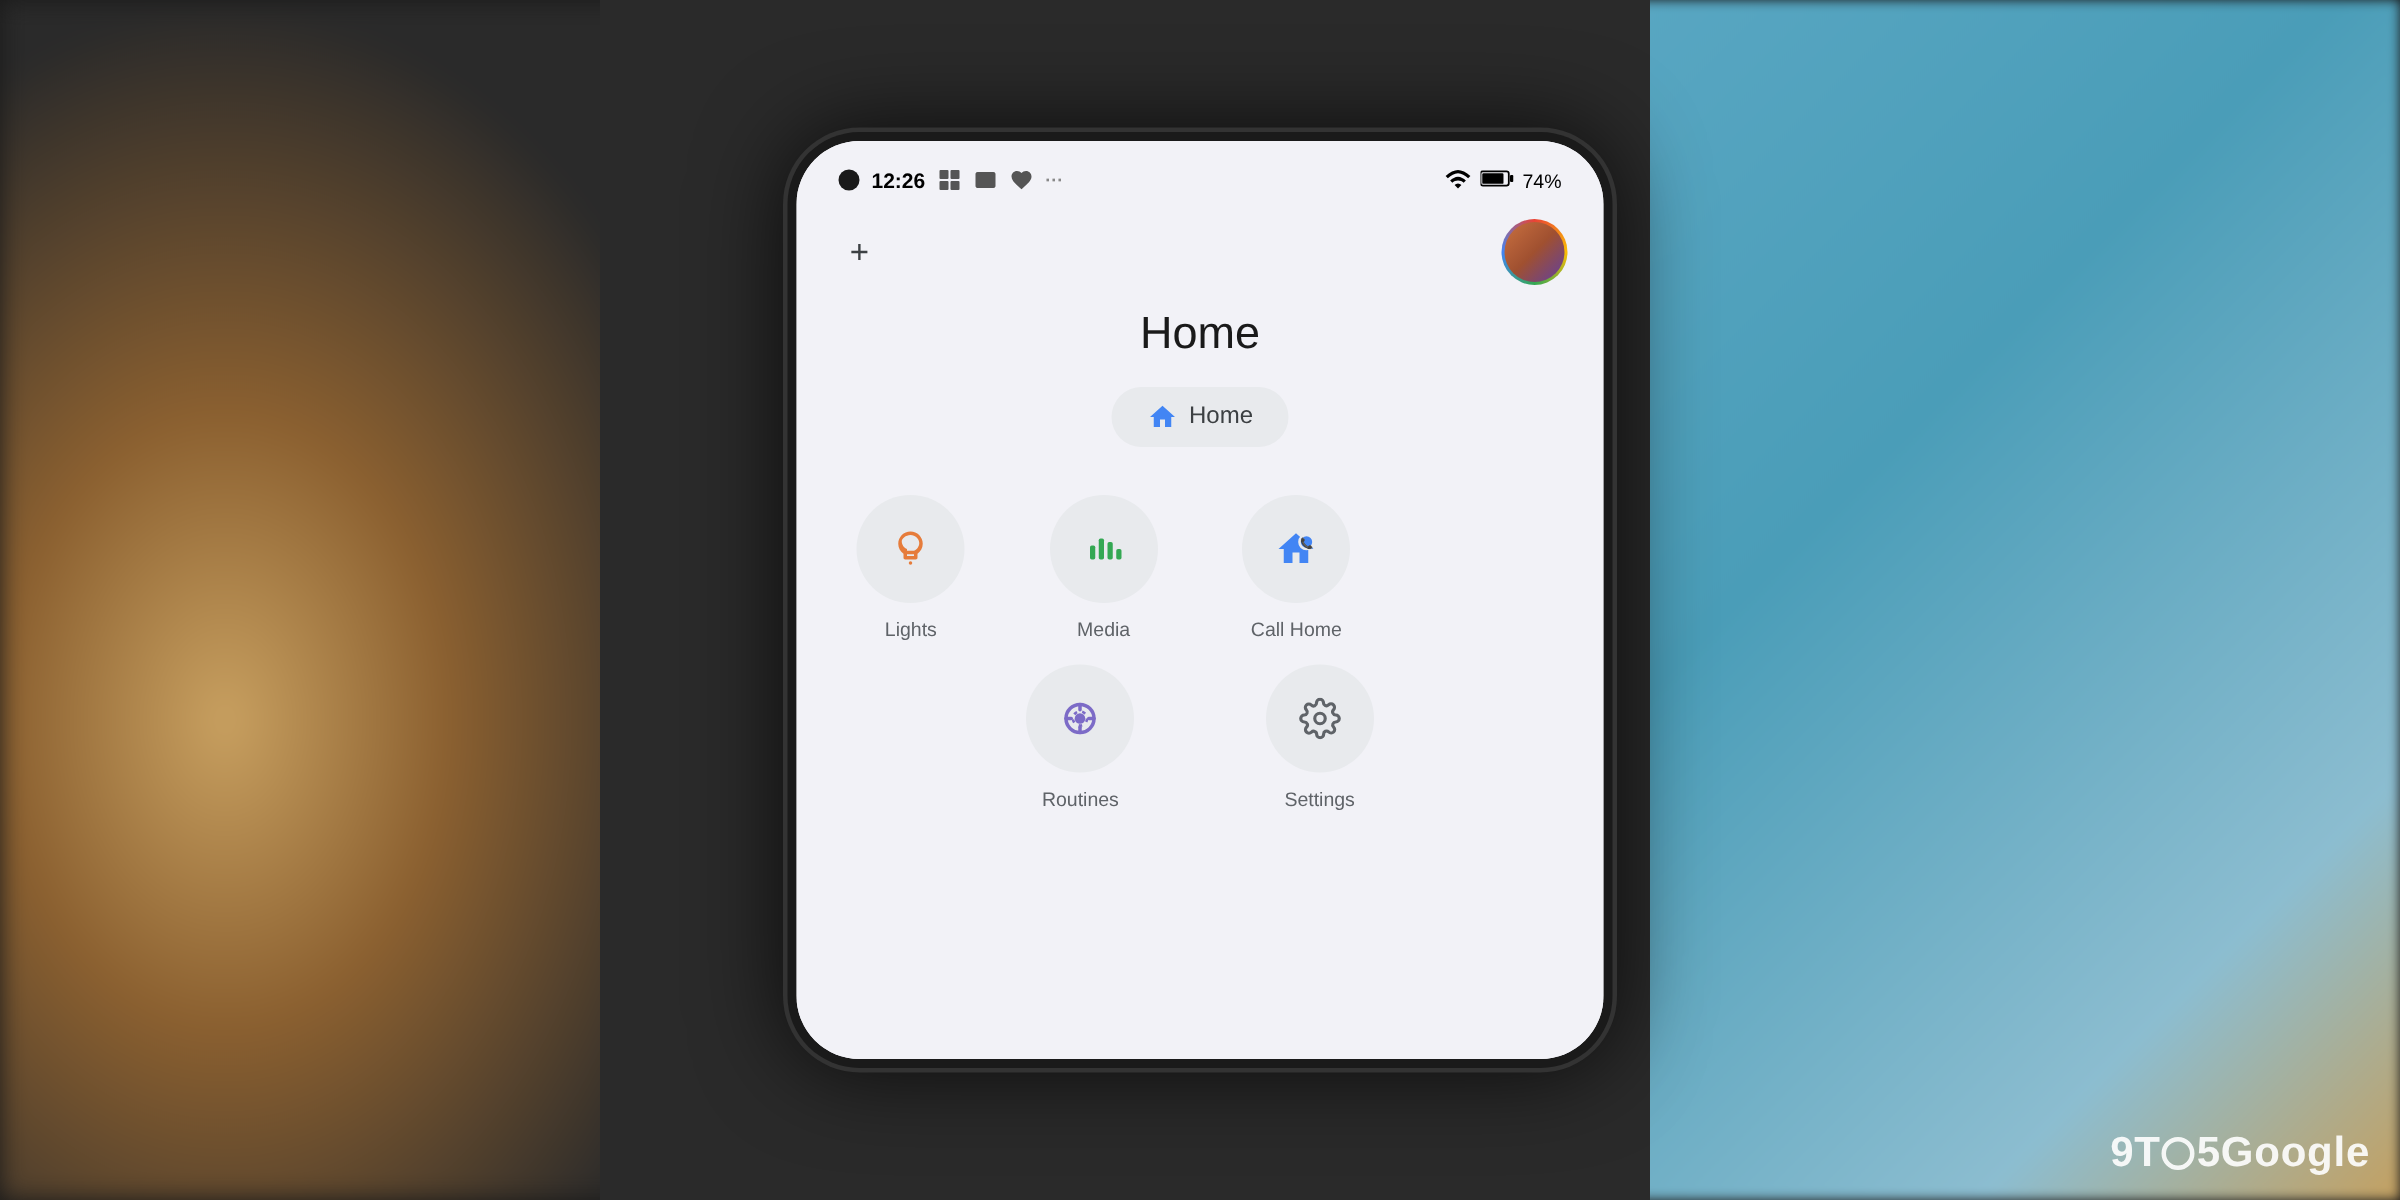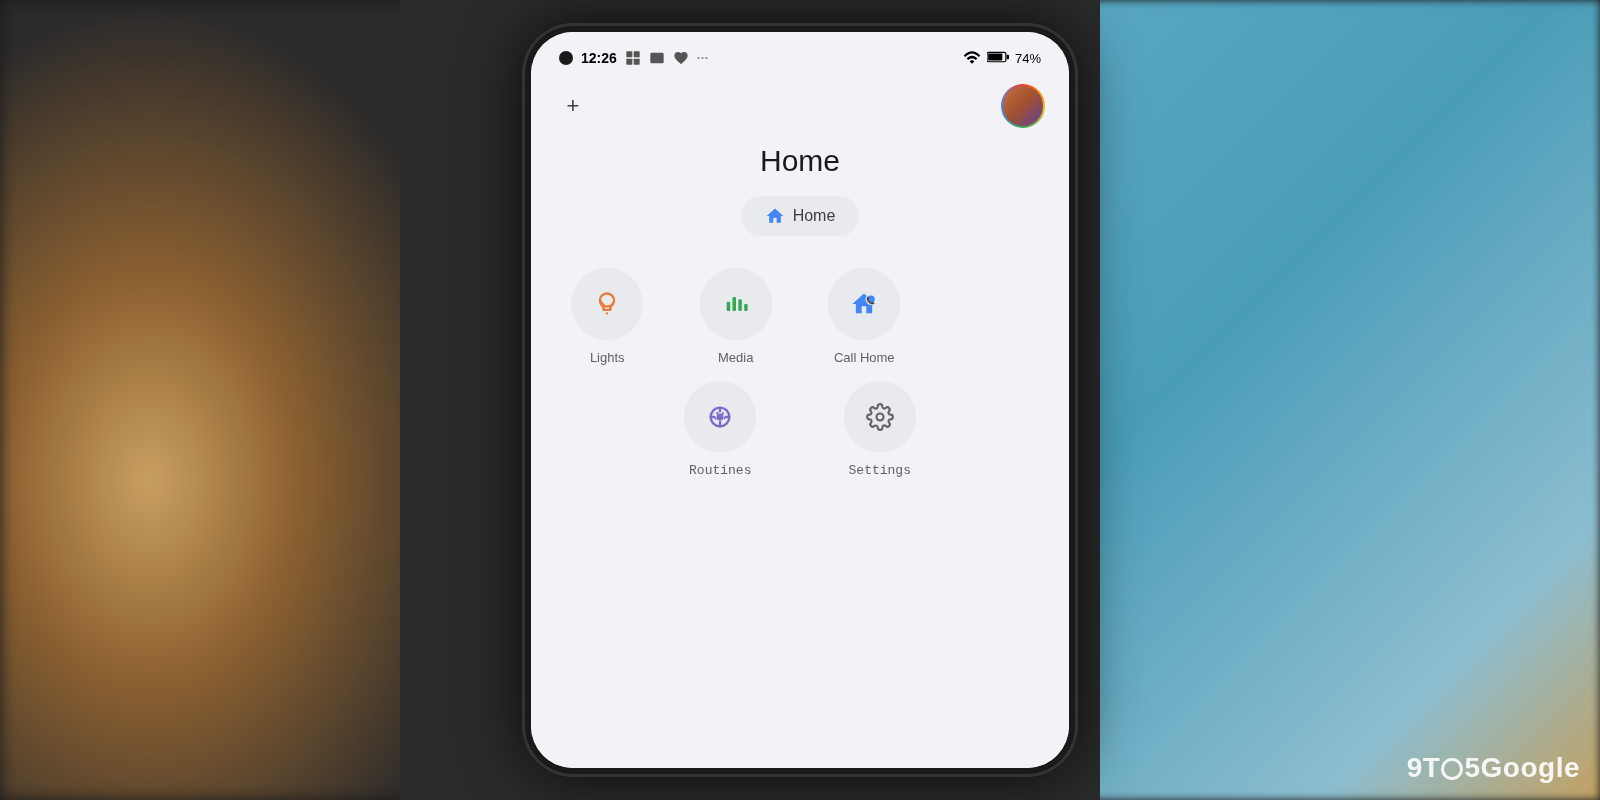--- a/index.html
+++ b/index.html
@@ -34,21 +34,21 @@
       background: #2a2a2a;
     }
 
     
     .phone-frame {
       position: absolute;
       left: 50%;
       top: 50%;
       transform: translate(-50%, -50%);
       width: 550px;
-      height: 748px;
+      height: 624px;
       background: #1a1a1a;
       border-radius: 48px;
       box-shadow: 0 0 0 3px #333, 0 0 60px rgba(0,0,0,0.8);
       overflow: hidden;
     }
 
     .phone-screen {
       position: absolute;
       left: 6px; top: 6px;
       right: 6px; bottom: 6px;
@@ -165,21 +165,20 @@
       gap: 16px;
       margin-bottom: 16px;
       padding: 0 55px;
     }
     .grid-section-2 {
       display: grid;
       grid-template-columns: repeat(2, 1fr);
       gap: 21px;
       margin-bottom: 16px;
       padding: 0 100px;
-      font-family: Liberation Mono, monospace;
     }
 
     .grid-item {
       display: flex;
       flex-direction: column;
       align-items: center;
       gap: 10px;
       cursor: pointer;
     }
     .grid-icon-circle {

